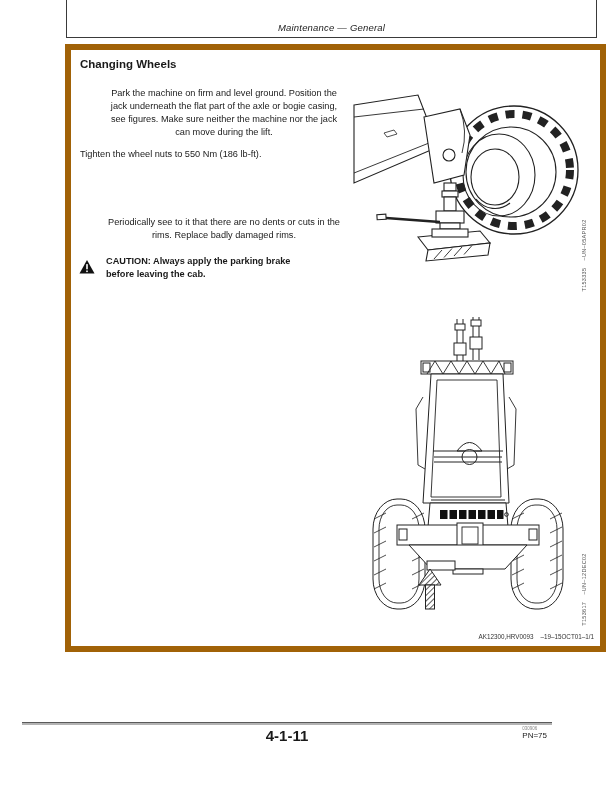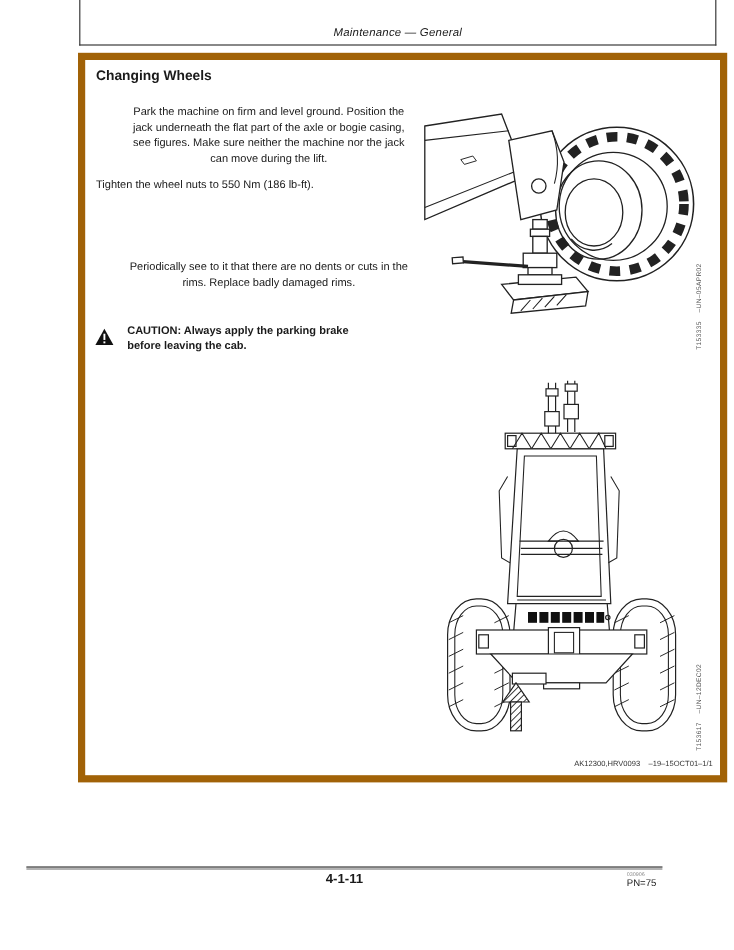--- a/index.html
+++ b/index.html
@@ -14,41 +14,41 @@
   .header-title{font-style:italic;font-size:9.5px;padding-bottom:4px;letter-spacing:.2px;}
 
   
   .main-box{position:absolute;left:22px;top:44px;width:529px;height:596px;
             border:6px solid #a16207;margin-left:43px;}
   .article-title{position:absolute;left:9px;top:8px;font-weight:bold;font-size:11.5px;}
   .para{position:absolute;left:9px;width:288px;font-size:9.2px;line-height:13px;
         white-space:pre-line;}
   .p1{top:37px;text-align:center;} .p2{top:98px;} .p3{top:121px;} .p4{top:166px;text-align:center;}
 
-  .caution{position:absolute;left:8px;top:218px;display:flex;gap:11px;width:300px;}
+  .caution{position:absolute;left:8px;top:204px;display:flex;gap:11px;width:300px;}
   .caution-text{font-weight:bold;font-size:9.2px;line-height:12.5px;white-space:pre-line;padding-top:1px;}
   .warn-icon{flex:0 0 auto;}
 
   .fig{position:absolute;}
   .fig1{left:277px;top:39px;width:240px;height:180px;}
   .fig2{left:282px;top:267px;width:230px;height:300px;}
   svg{display:block;width:100%;height:100%;}
 
   .vlabel{position:absolute;width:104px;height:9px;font-size:5.5px;color:#555;
           letter-spacing:.3px;text-align:center;transform:rotate(-90deg);white-space:pre;}
   .vlabel1{left:462px;top:201px;}
   .vlabel2{left:462px;top:535px;}
 
   .doc-code{position:absolute;right:6px;top:583px;font-size:6.3px;color:#333;white-space:pre;}
 
   
   .footer-line{position:absolute;left:22px;top:722px;width:530px;height:2px;
                background:#b3b3b3;border-top:1px solid #5a5a5a;}
   .page-number{position:absolute;left:22px;top:727px;width:530px;text-align:center;
-               font-weight:bold;font-size:11px;}
+               font-weight:bold;font-size:15px;}
   .footer-right{position:absolute;right:65px;top:726px;text-align:left;}
   .print-code{font-size:4.5px;color:#888;line-height:5px;}
   .part-number{font-size:8px;color:#222;line-height:10px;}
 </style>
 </head>
 <body>
 
 <div class="page">
 
   <div class="header-band">

